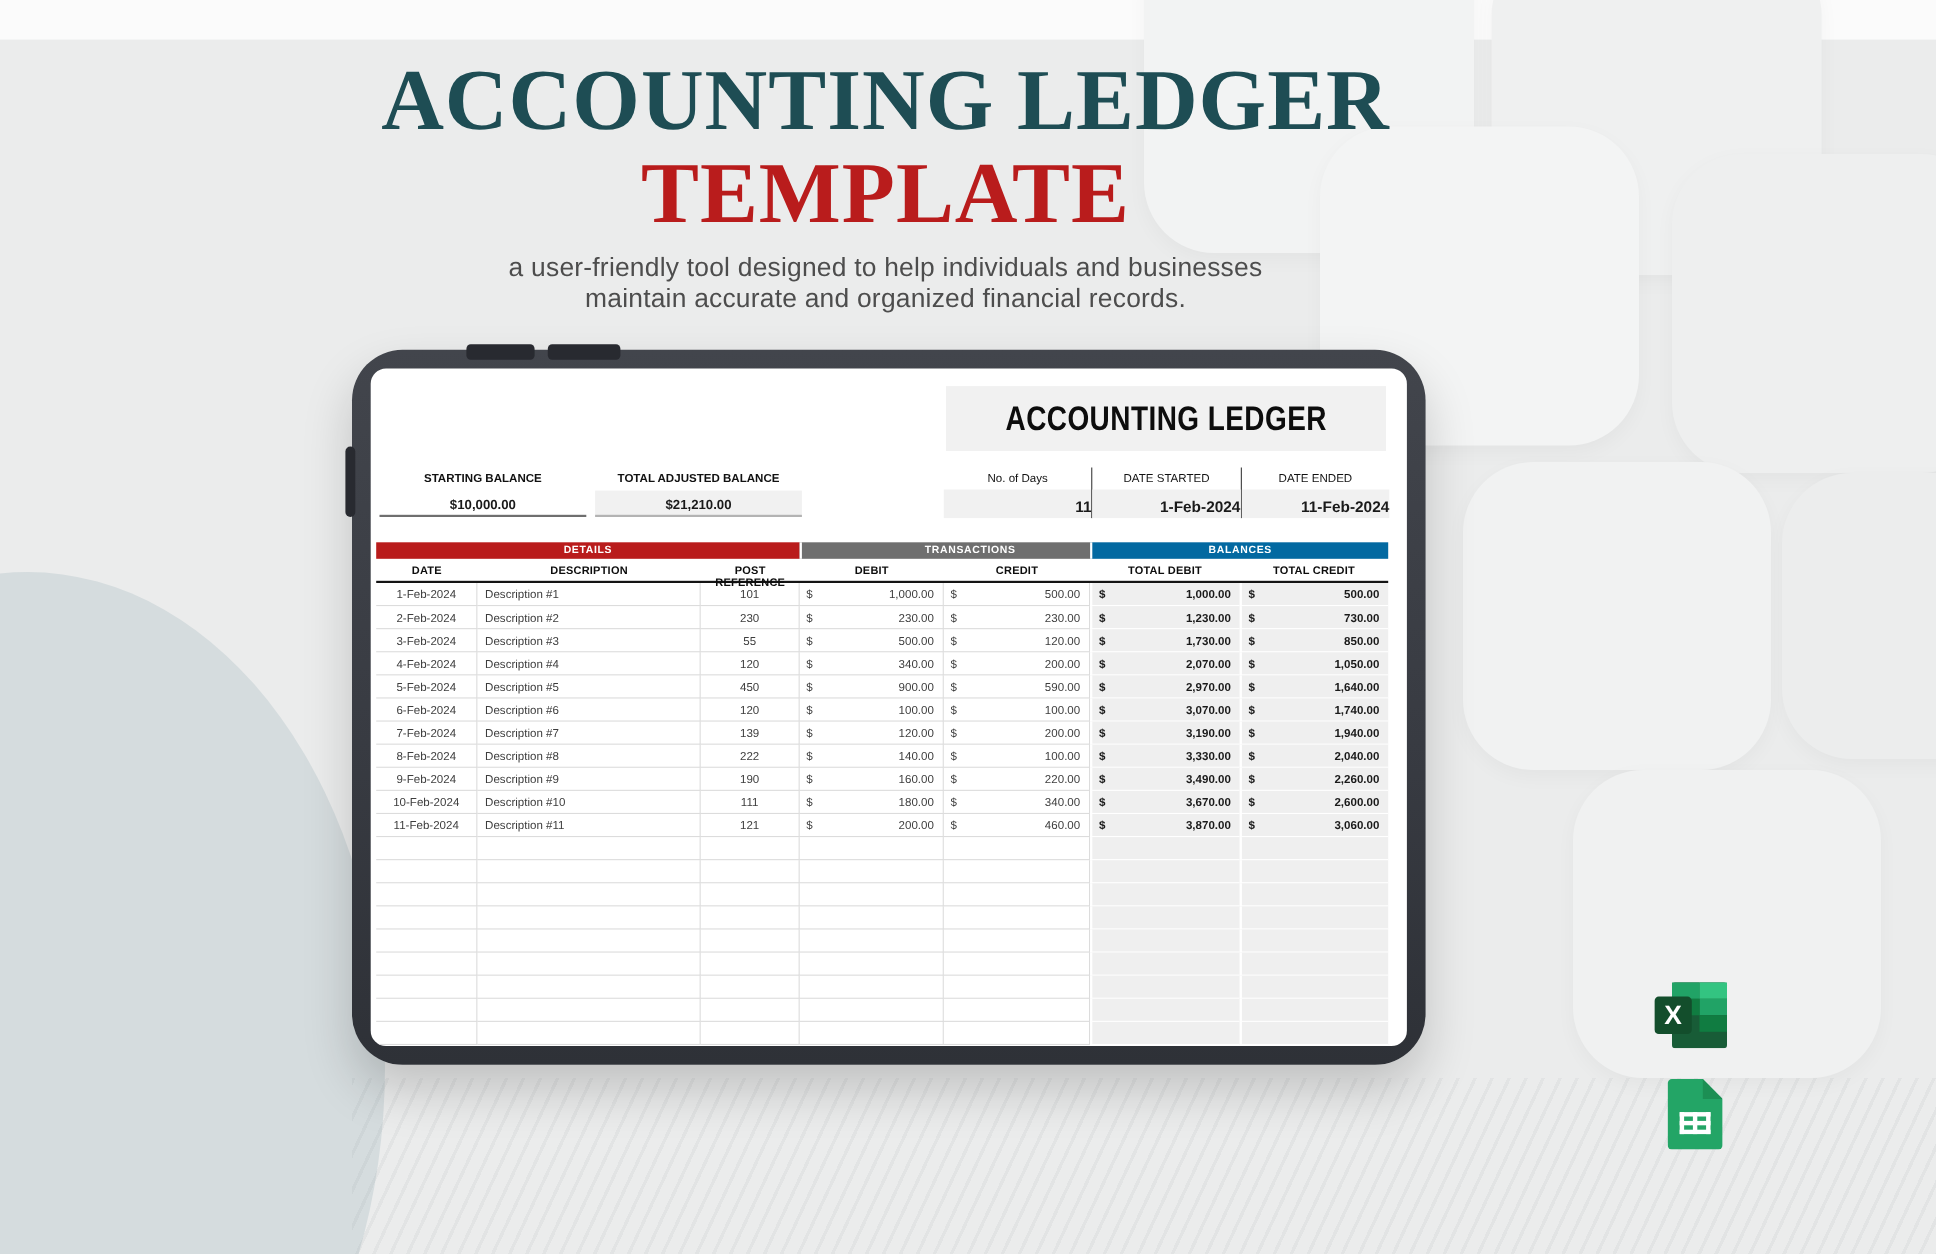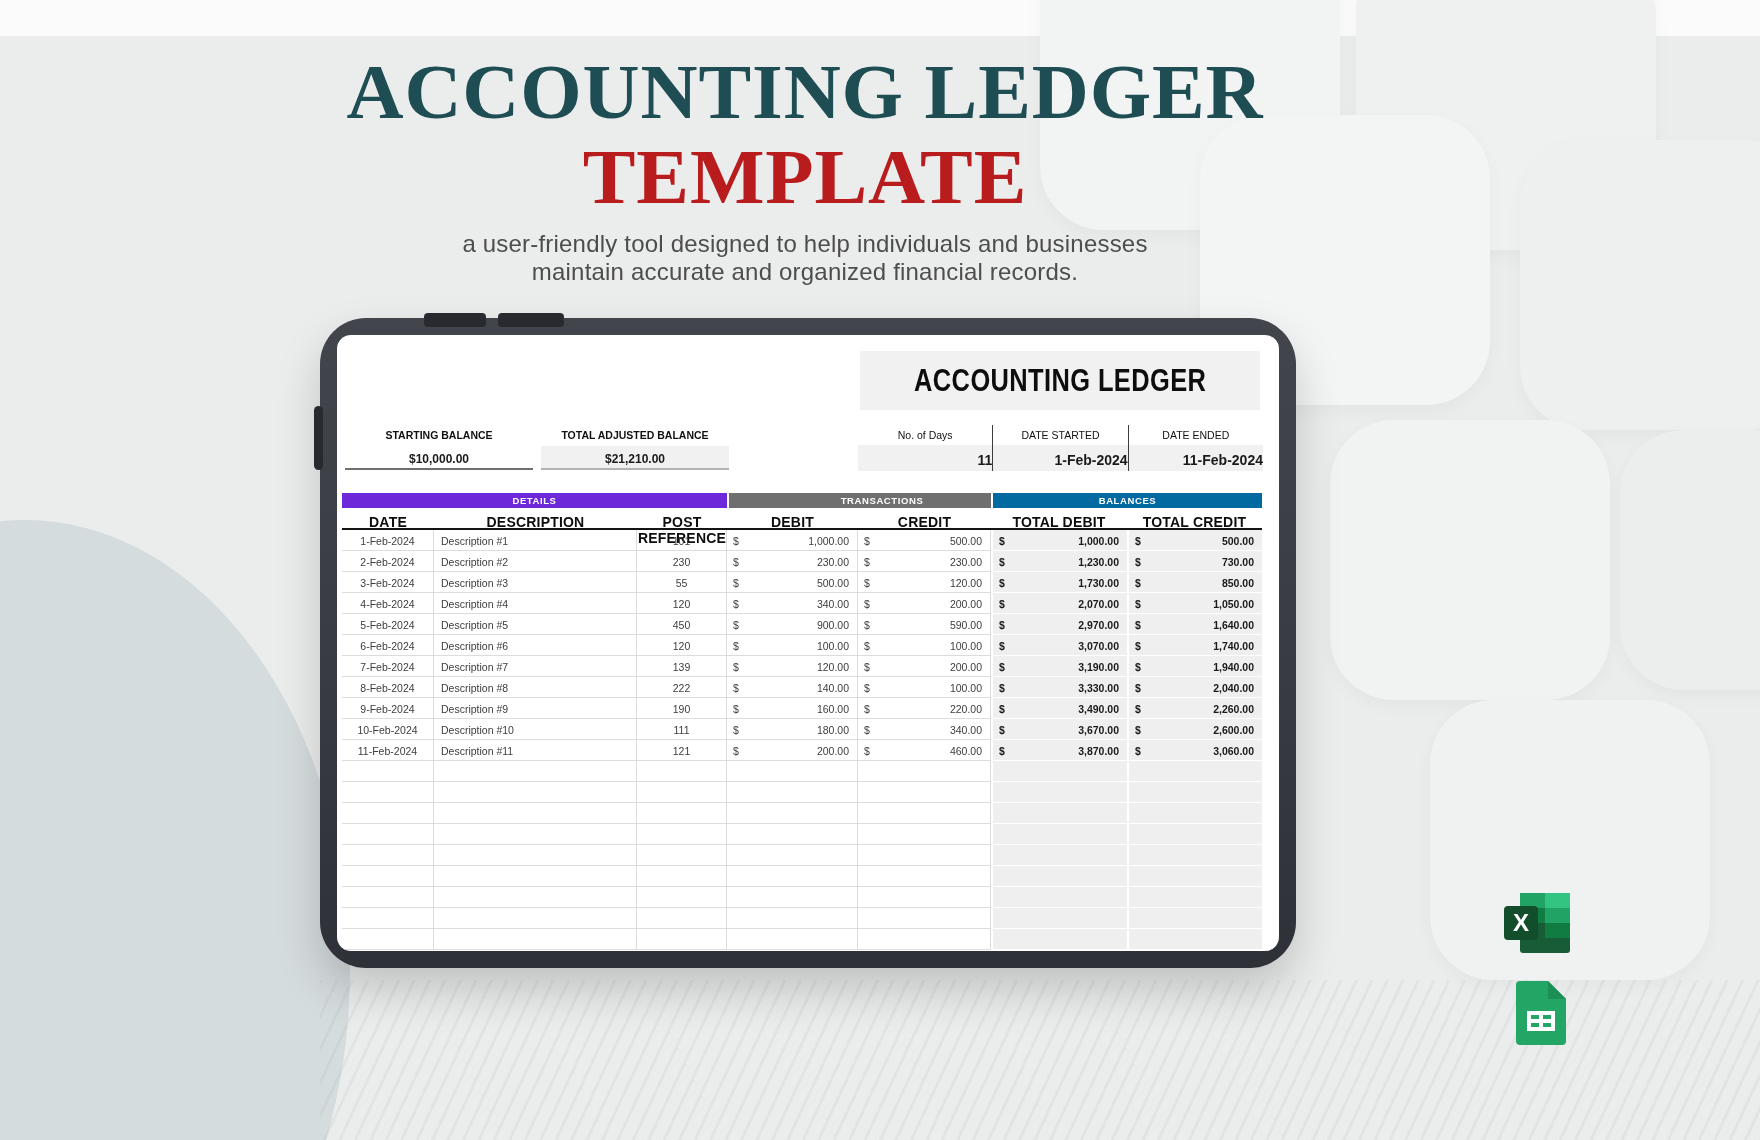--- a/index.html
+++ b/index.html
@@ -64,26 +64,26 @@
   .days { position:absolute; left:521px; top:90px; width:405px; display:flex; }
   .day-col { flex:1; }
   .day-col.mid { border-left:1px solid #3c3c3c; border-right:1px solid #3c3c3c; }
   .day-label { font-size:10.5px; font-weight:400; color:#111; text-align:center; height:20px; padding-top:4px; }
   .day-value { font-size:14px; font-weight:700; color:#1a1a1a; text-align:right; height:26px; padding-top:7px; background:#f1f1f1; }
   
   .ltable { position:absolute; left:5px; top:158px; width:920px; }
   .ghead { display:grid; grid-template-columns:385px 264px 271px; height:15px; }
   .ghead div { color:#ffffff; font-size:9.5px; font-weight:700; letter-spacing:0.6px;
     text-align:center; padding-top:2px; }
-  .g-details { background:#6d28d9; }
+  .g-details { background:#b91c1c; }
   .g-trans   { background:#6f6f6f; border-left:2px solid #fff;padding-left:44px; }
   .g-bal     { background:#0369a1; border-left:2px solid #fff; }
   .chead { display:grid; grid-template-columns:92px 203px 90px 131px 133px 136px 135px;
     height:22px; border-bottom:2.5px solid #141414; }
-  .chead div { font-size:14px; font-weight:700; color:#0d0d0d; text-align:center; padding-top:6px; letter-spacing:0.2px; }
+  .chead div { font-size:10px; font-weight:700; color:#0d0d0d; text-align:center; padding-top:6px; letter-spacing:0.2px; }
   .trow { display:grid; grid-template-columns:92px 203px 90px 131px 133px 136px 135px; height:21px; }
   .c { font-size:10.5px; color:#3d3d3d; border-right:1px solid #dcdcdc; border-bottom:1px solid #dcdcdc;
     overflow:hidden; white-space:nowrap; }
   .c-date { text-align:center; padding-top:5px; }
   .c-desc { text-align:left; padding:5px 0 0 7px; }
   .c-ref  { text-align:center; padding-top:5px; }
   .c-money { position:relative; }
   .c-money .cur { position:absolute; left:6px; top:5px; }
   .c-money .amt { position:absolute; right:8px; top:5px; }
   .c-tdebit, .c-tcredit { background:#efefef; font-weight:700; color:#1a1a1a;

